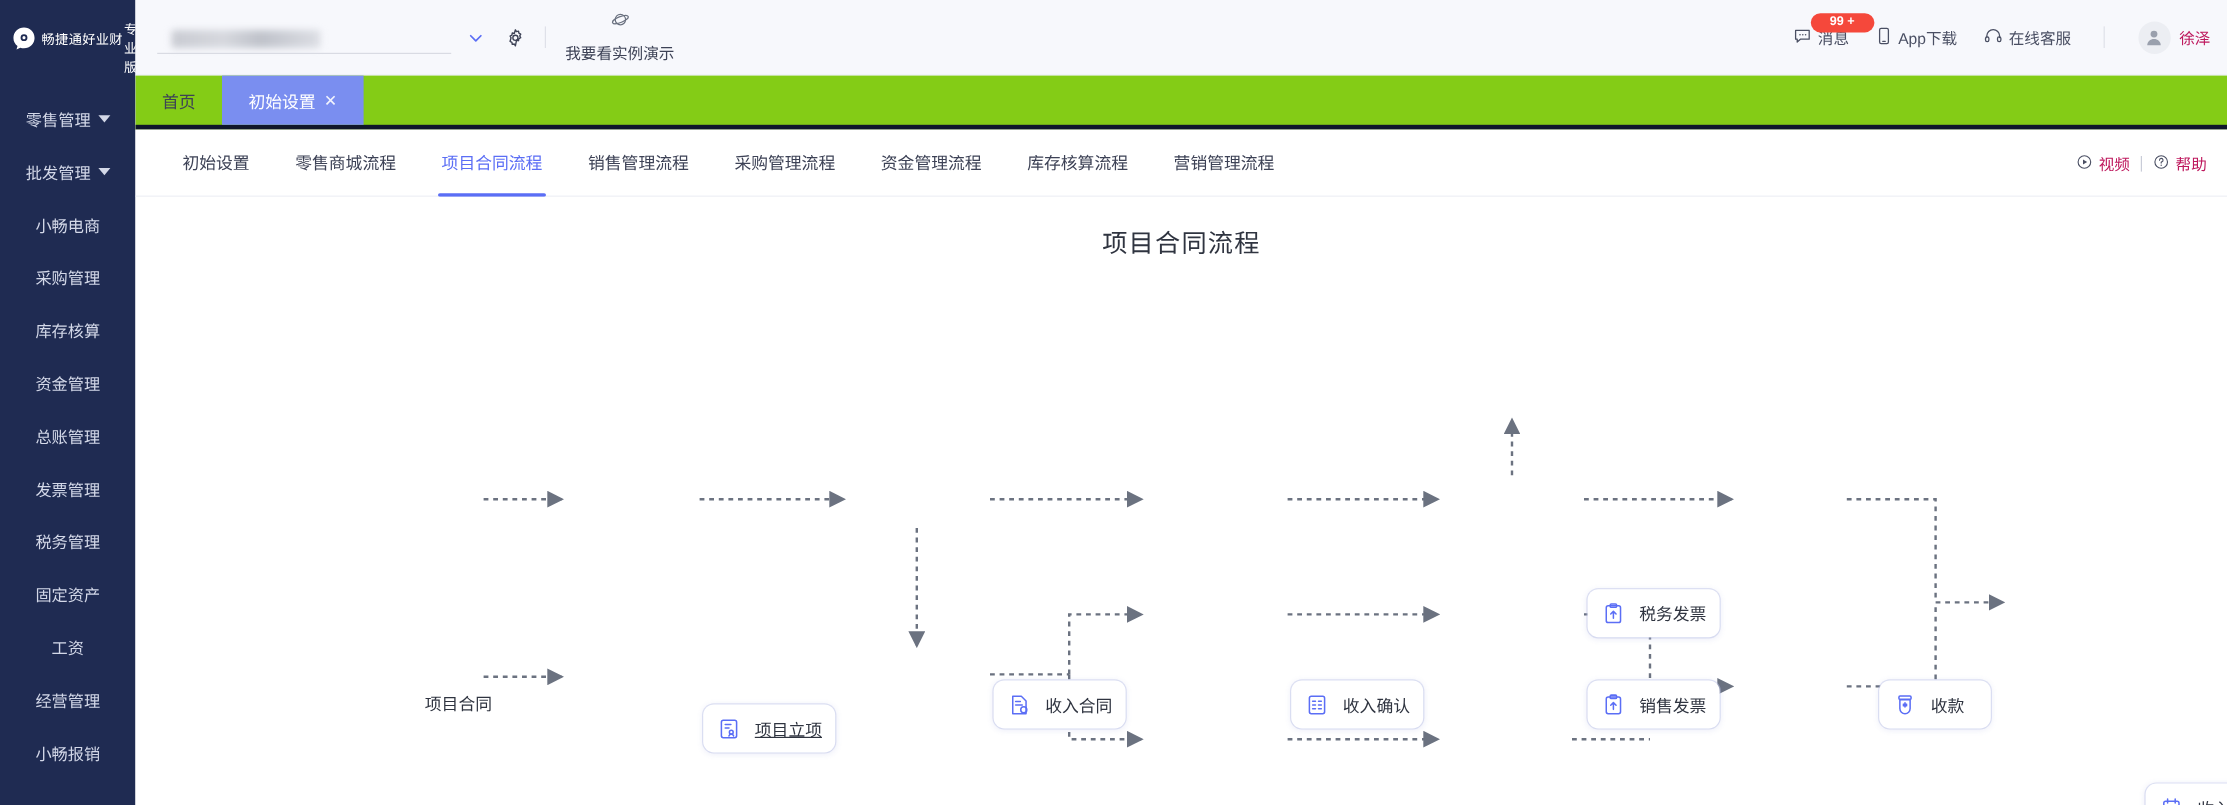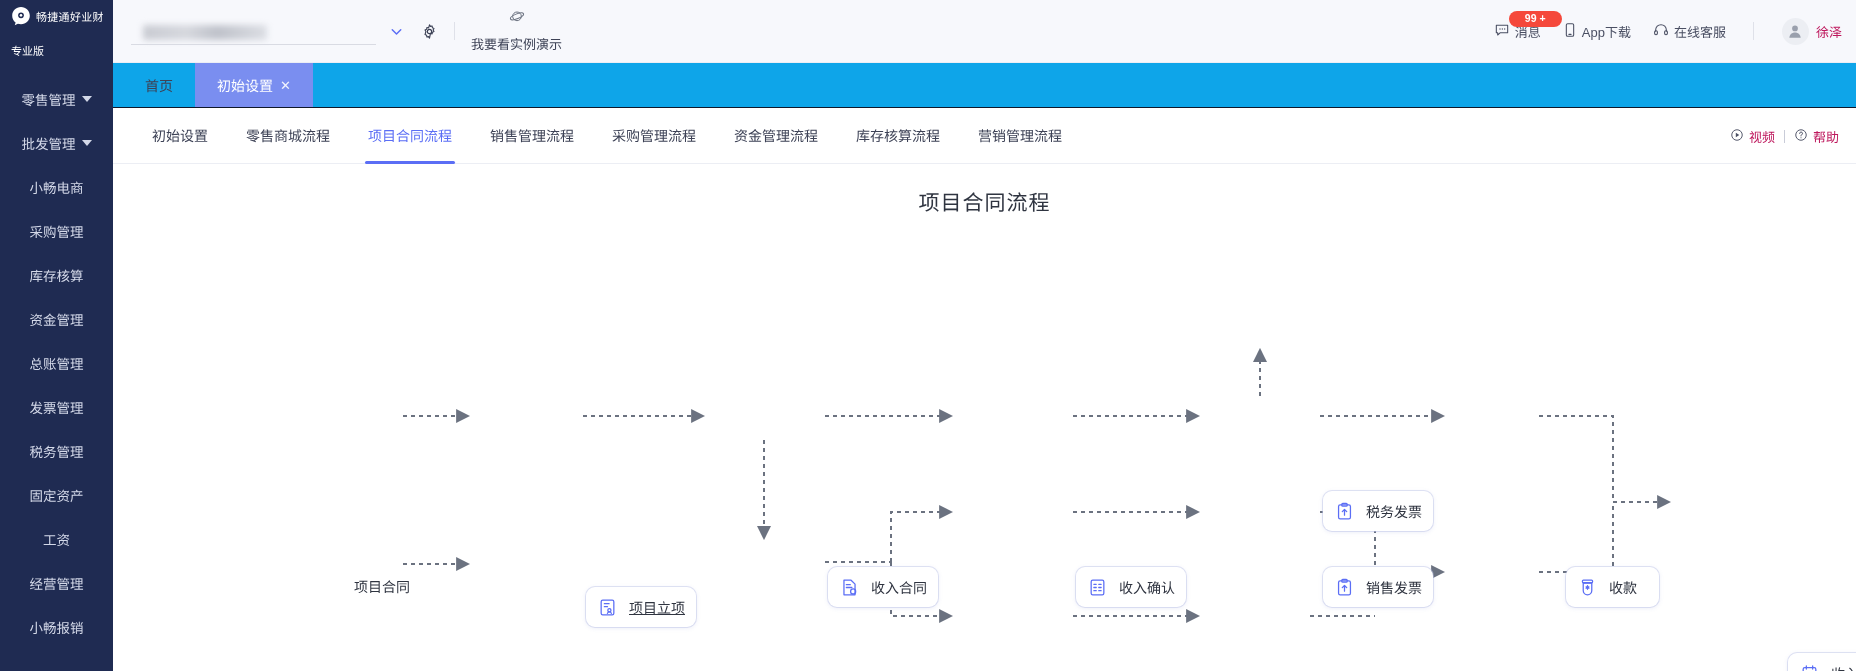--- a/index.html
+++ b/index.html
@@ -13,21 +13,21 @@
 
   
   .sidebar {
     width: 113px; height: 671px; flex: 0 0 113px;
     background: #1f2b52;
     display: flex; flex-direction: column;
     overflow: hidden;
   }
   .brand {
     height: 63px; flex: 0 0 63px;
-    display: flex; flex-direction: column; justify-content: center;
+    display: flex; flex-direction: row; justify-content: center;
     padding-left: 10px; position: relative;
   }
   .brand-row { display: flex; align-items: center; gap: 4px; }
   .brand-logo { width: 22px; height: 22px; flex: 0 0 22px; }
   .brand-name {
     color: #ffffff; font-size: 11px; letter-spacing: .3px;
     white-space: nowrap; overflow: hidden;
   }
   .brand-sub { color: #ffffff; font-size: 11px; margin-left: 1px; margin-top: 15px; }
 
@@ -87,23 +87,23 @@
   }
   .avatar-wrap { display: flex; align-items: center; gap: 7px; padding-left: 12px; cursor: pointer;}
   .avatar {
     width: 27px; height: 27px; border-radius: 50%;
     background: #eceef3; display: flex; align-items: center; justify-content: center;
   }
   .uname { color: #be185d; font-size: 13px; white-space: nowrap; }
 
   
   .pagetabs {
-    height: 45px; flex: 0 0 45px; background: #0ea5e9;
-    display: flex; align-items: stretch; padding-left: 10px;
-    border-bottom: 1px solid #0f172a;
+    height: 45px; flex: 0 0 45px; background: #84cc16;
+    display: flex; align-items: stretch; 
+    border-bottom: 4px solid #0f172a;
   }
   .ptab {
     display: flex; align-items: center; gap: 7px;
     padding: 0 22px; font-size: 14px; color: #3d4256; cursor: pointer;
   }
   .ptab.active { background: #7a8ef0; color: #fff; }
   .ptab-close { font-size: 13px; opacity: .9; cursor: pointer; }
 
   
   .modtabs {

